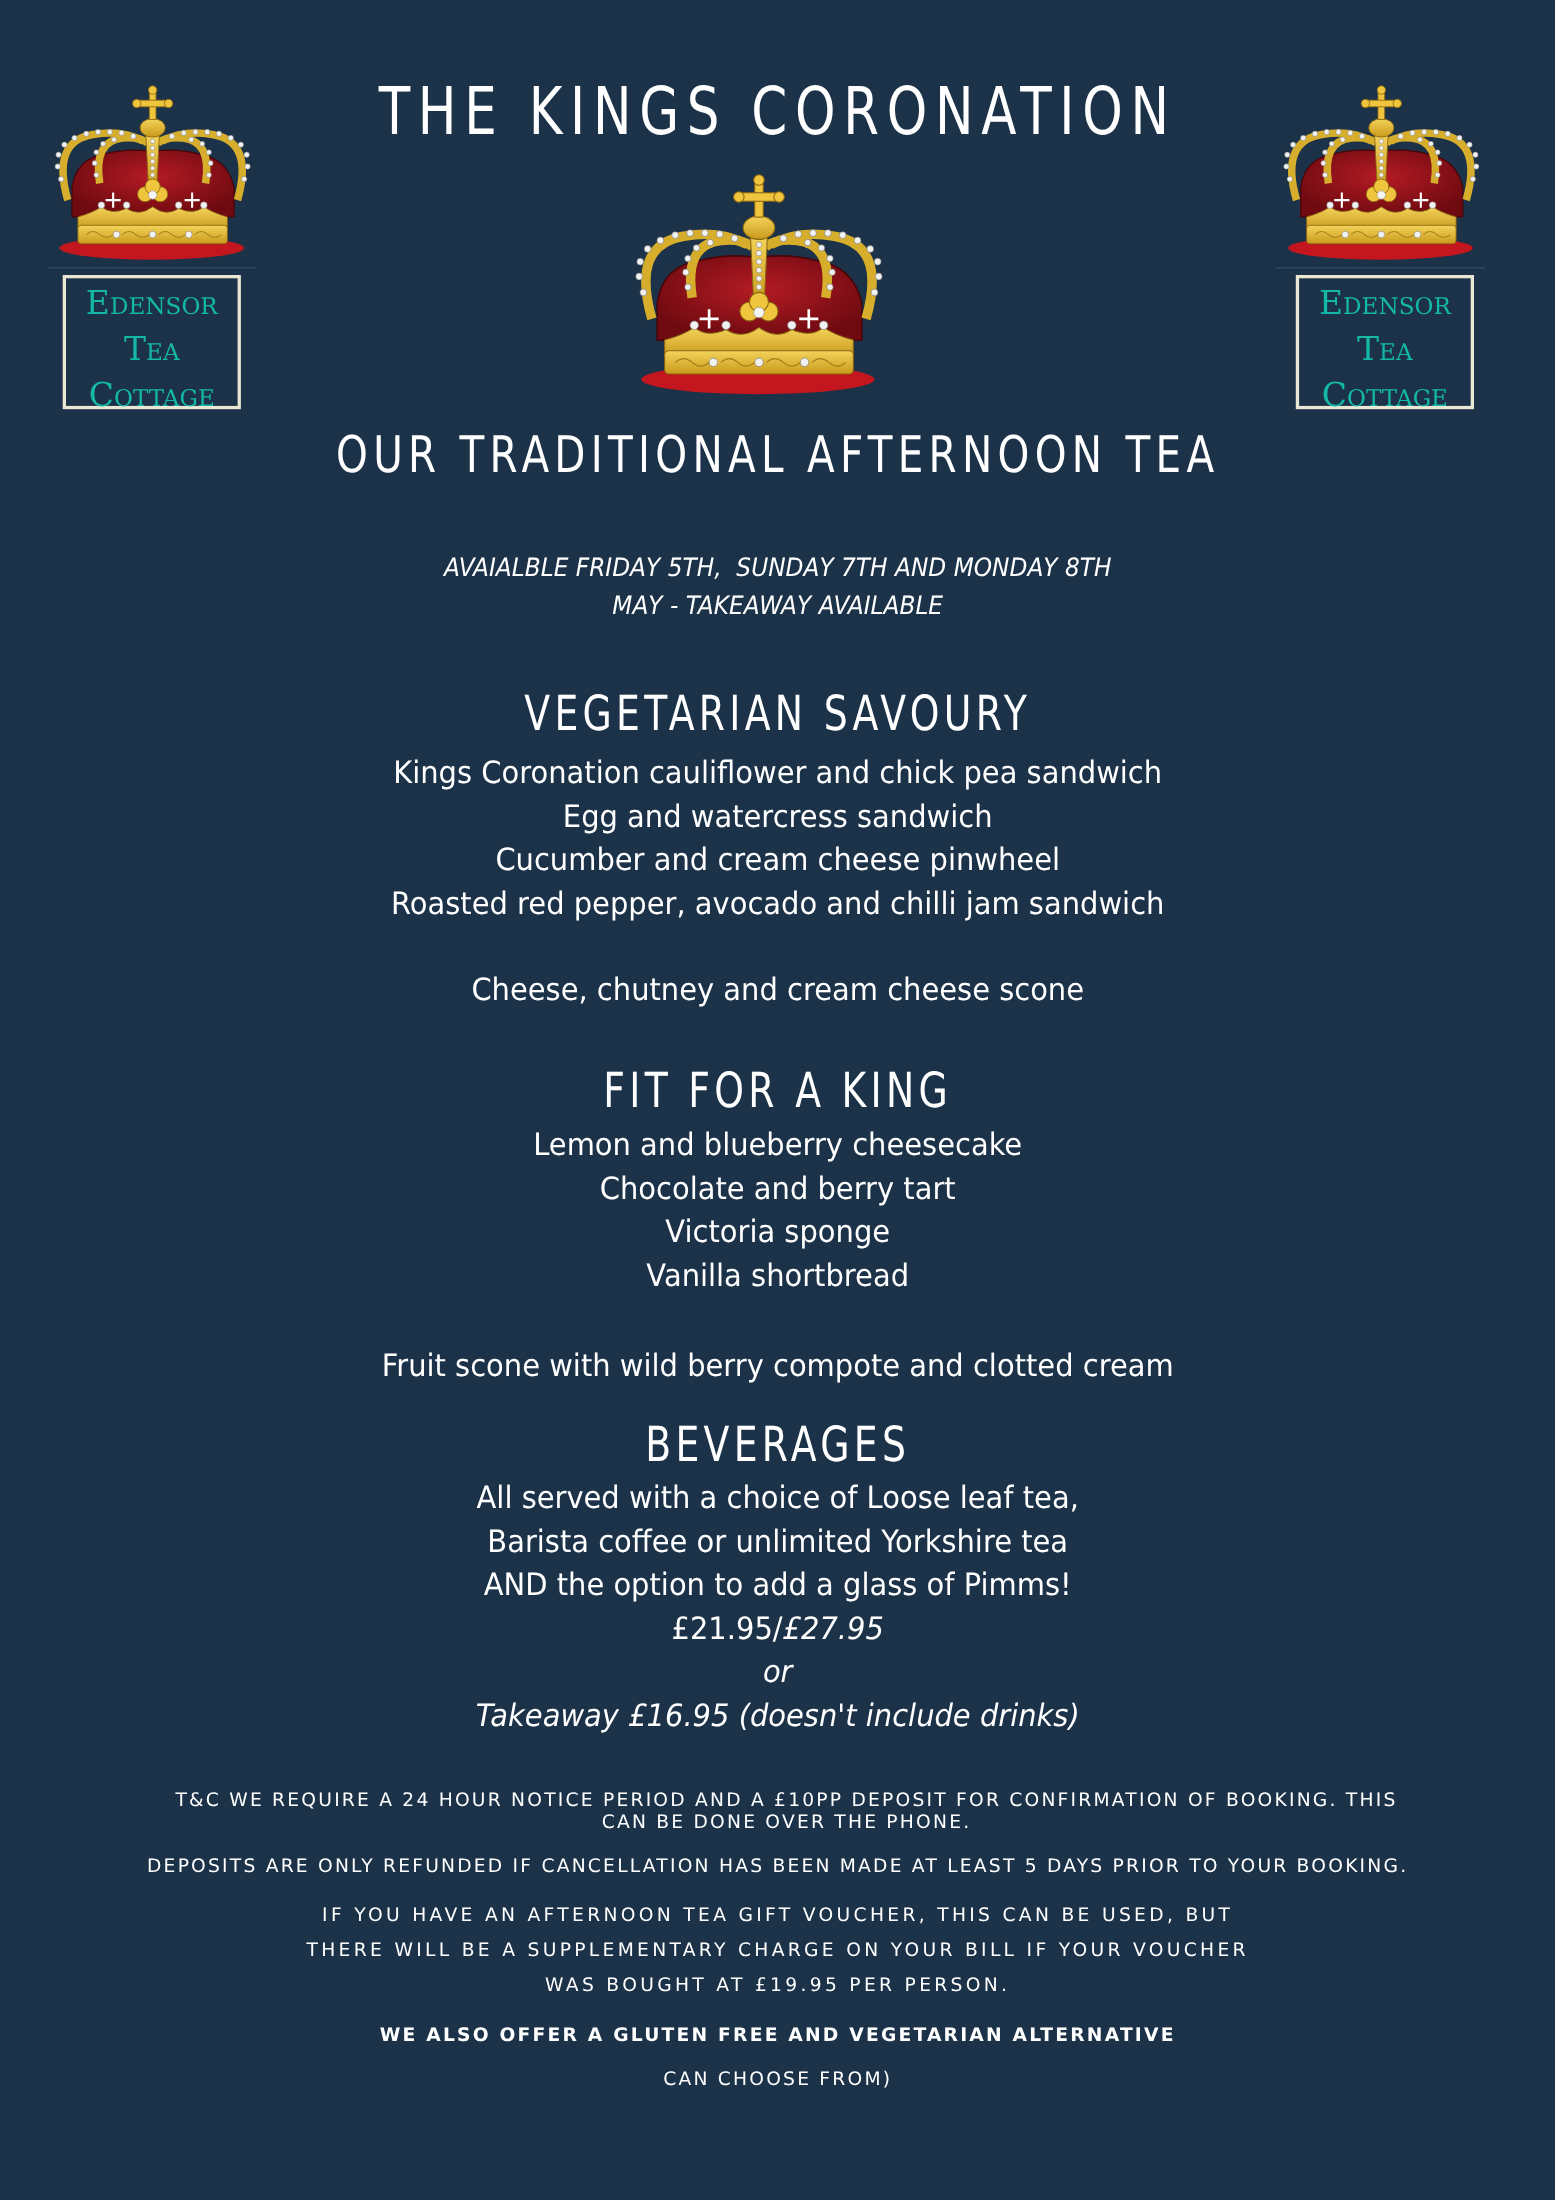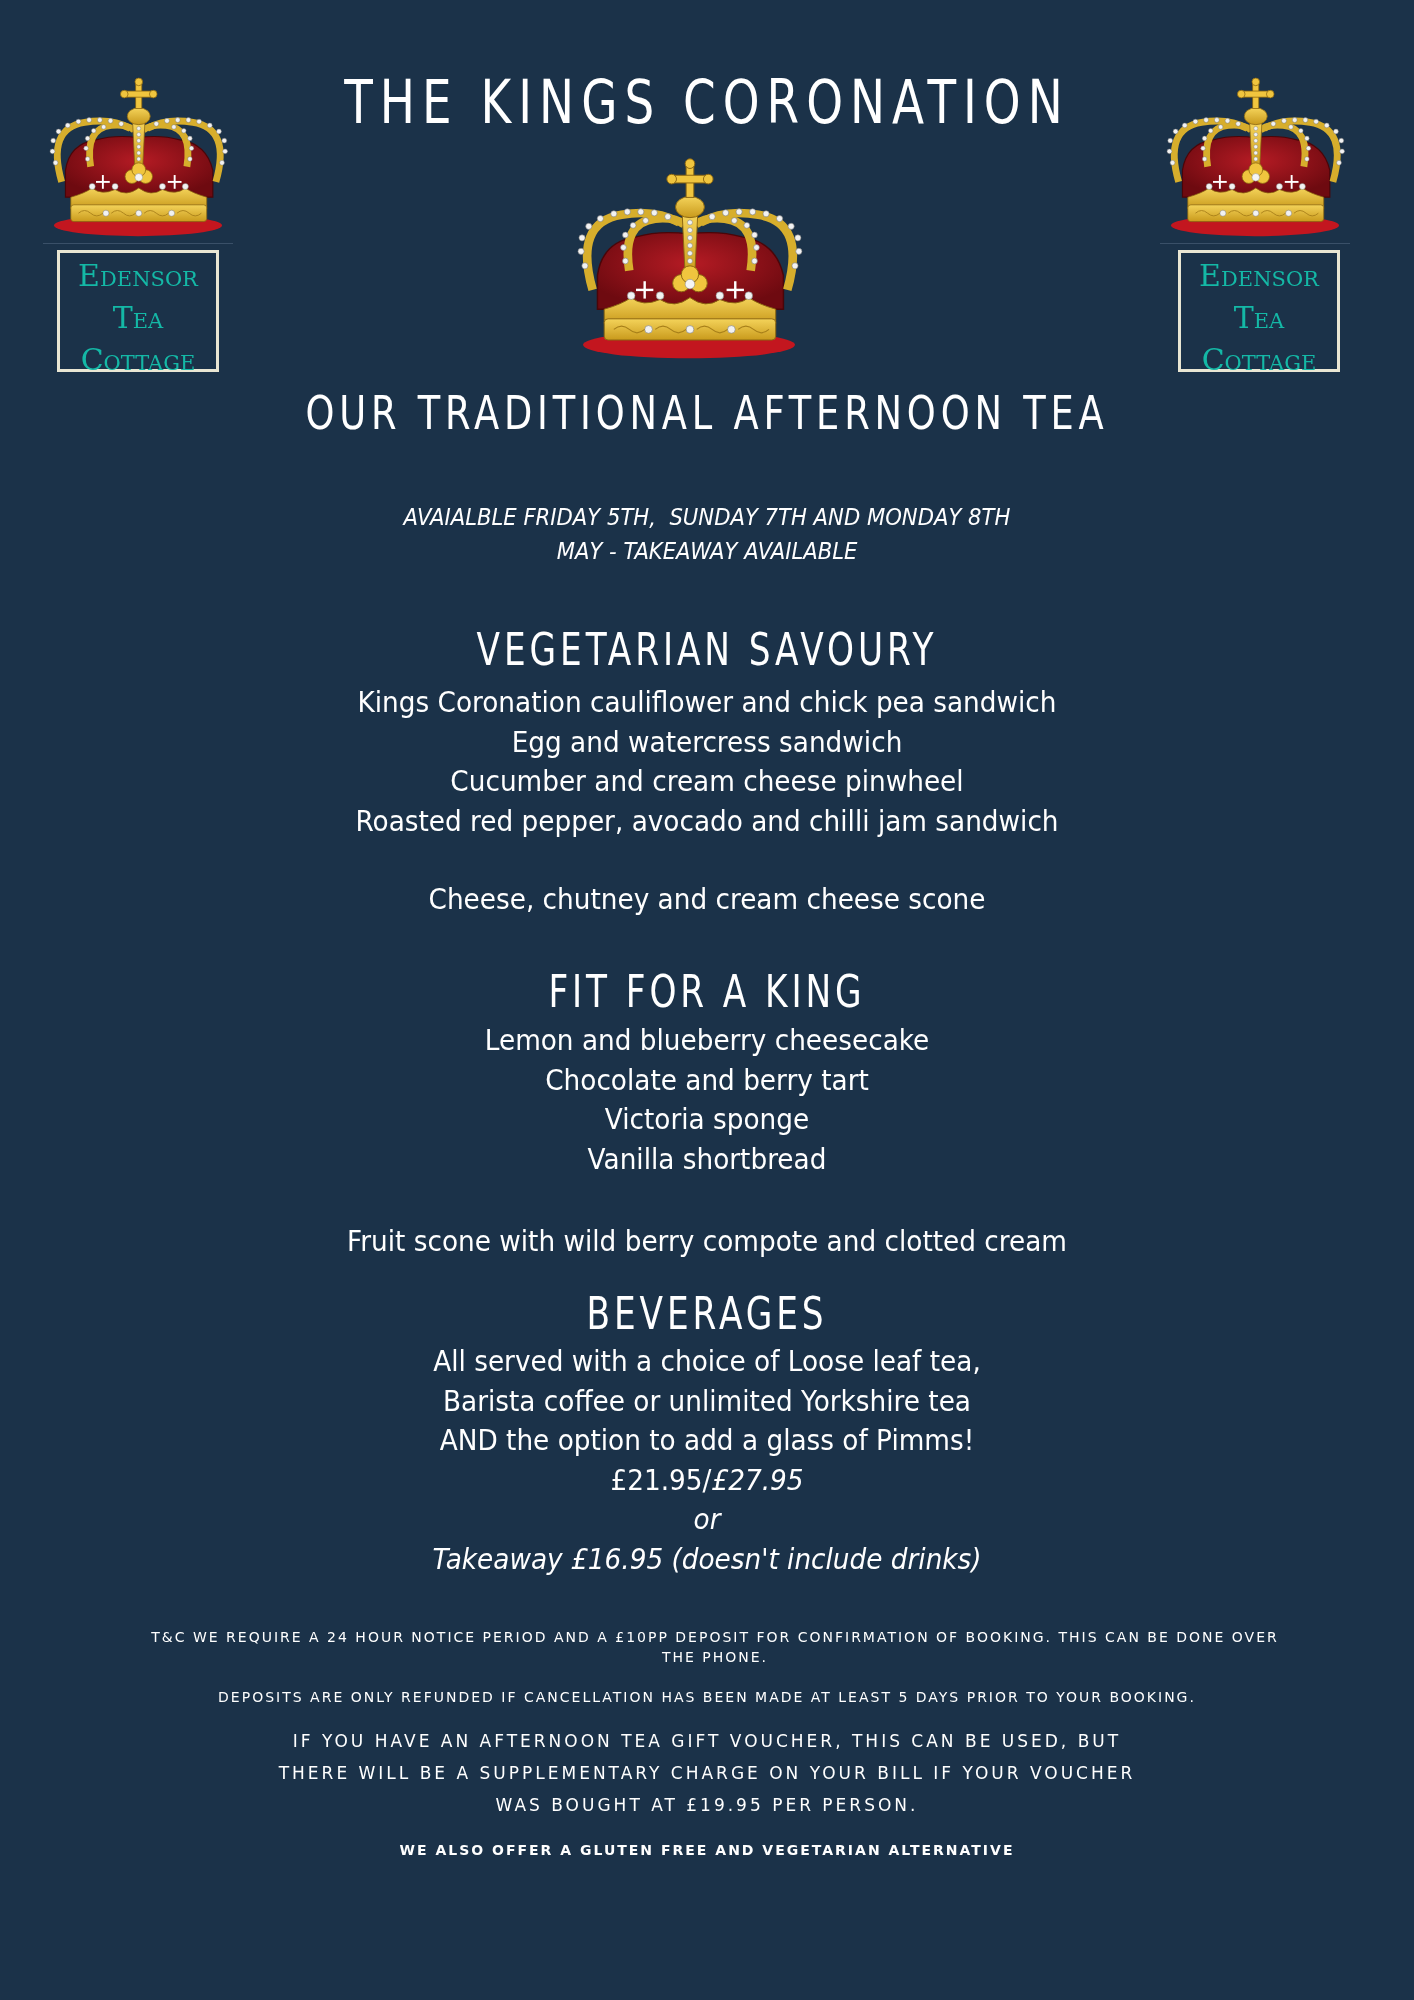--- a/index.html
+++ b/index.html
@@ -19,21 +19,21 @@
   }
   .availability {
     top: 500px; font-style: italic; font-size: 23px; line-height: 34px;
     transform: scaleX(0.92); transform-origin: center;
   }
   .section-head {
     font-size: 44px; letter-spacing: 5px; transform: scaleX(0.78); transform-origin: center; line-height: 1;
   }
   .menu-list { font-size: 28px; line-height: 39.5px; transform: scaleX(0.94); transform-origin: center; }
   .menu-list div { white-space: nowrap; }
-  .fine { font-size: 14px; letter-spacing: 2px; line-height: 20px; }
+  .fine { font-size: 17px; letter-spacing: 2px; line-height: 20px; }
   .voucher { font-size: 17px; letter-spacing: 3px; line-height: 32px; }
   .logo-box {
     width: 162px; height: 122px; border: 3px solid #e9e6d3; box-sizing: border-box;
     font-family: "DejaVu Serif", serif; color: #14b8a6; text-align: center;
     font-size: 30px; line-height: 42px; padding-top: 2px; font-variant: small-caps;
   }
   .logo-sep { height: 1px; background: #3a5068; width: 190px; }
   svg { display: block; }
 </style>
 </head>
@@ -220,13 +220,14 @@
 
 <div class="abs fine" style="left:140px; width:1150px; top:1627px; text-align:center;">T&amp;C WE REQUIRE A 24 HOUR NOTICE PERIOD AND A £10PP DEPOSIT FOR CONFIRMATION OF BOOKING. THIS CAN BE DONE OVER THE PHONE.</div>
 <div class="abs center fine" style="top:1687px;">DEPOSITS ARE ONLY REFUNDED IF CANCELLATION HAS BEEN MADE AT LEAST 5 DAYS PRIOR TO YOUR BOOKING.</div>
 <div class="abs center voucher" style="top:1725px;">
   <div>IF YOU HAVE AN AFTERNOON TEA GIFT VOUCHER, THIS CAN BE USED, BUT</div>
   <div>THERE WILL BE A SUPPLEMENTARY CHARGE ON YOUR BILL IF YOUR VOUCHER</div>
   <div>WAS BOUGHT AT £19.95 PER PERSON.</div>
 </div>
 <div class="abs center fine" style="top:1840px;font-weight:bold;">WE ALSO OFFER A GLUTEN FREE AND VEGETARIAN ALTERNATIVE</div>
 <div class="abs center fine" style="top:1880px;">
+  <div>CAN CHOOSE FROM)</div>
 </div>
 
 </body></html>

